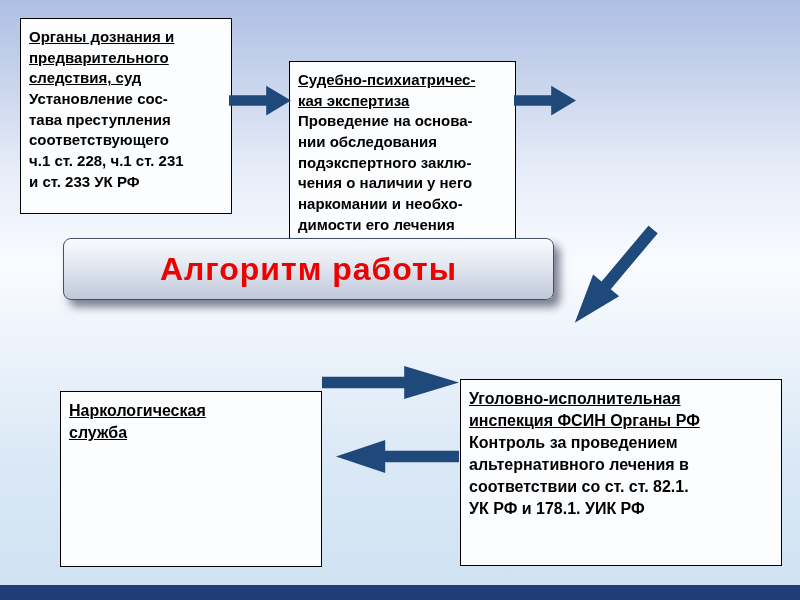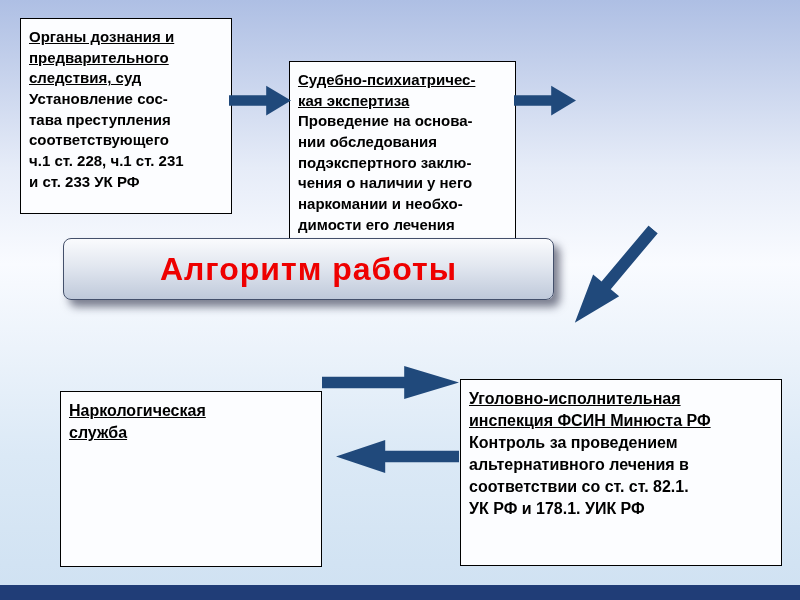--- a/index.html
+++ b/index.html
@@ -118,21 +118,21 @@
     <span>Алгоритм работы</span>
   </div>
 
   <div class="box box-narcology centered">
     <div class="title">Наркологическая
 служба</div>
   </div>
 
   <div class="box box-inspection centered">
     <div class="title">Уголовно-исполнительная
-инспекция ФСИН Минюста РФ</div>
+инспекция ФСИН Органы РФ</div>
     <div class="body">Контроль за проведением
 альтернативного лечения в
 соответствии со ст. ст. 82.1.
 УК РФ и 178.1.  УИК РФ</div>
   </div>
 
   <div class="arrow arrow-d">
     <svg viewBox="0 0 100 40" preserveAspectRatio="none" aria-hidden="true">
       <polygon points="0,14 60,14 60,3 100,20 60,37 60,26 0,26" fill="currentColor"></polygon>
     </svg>

